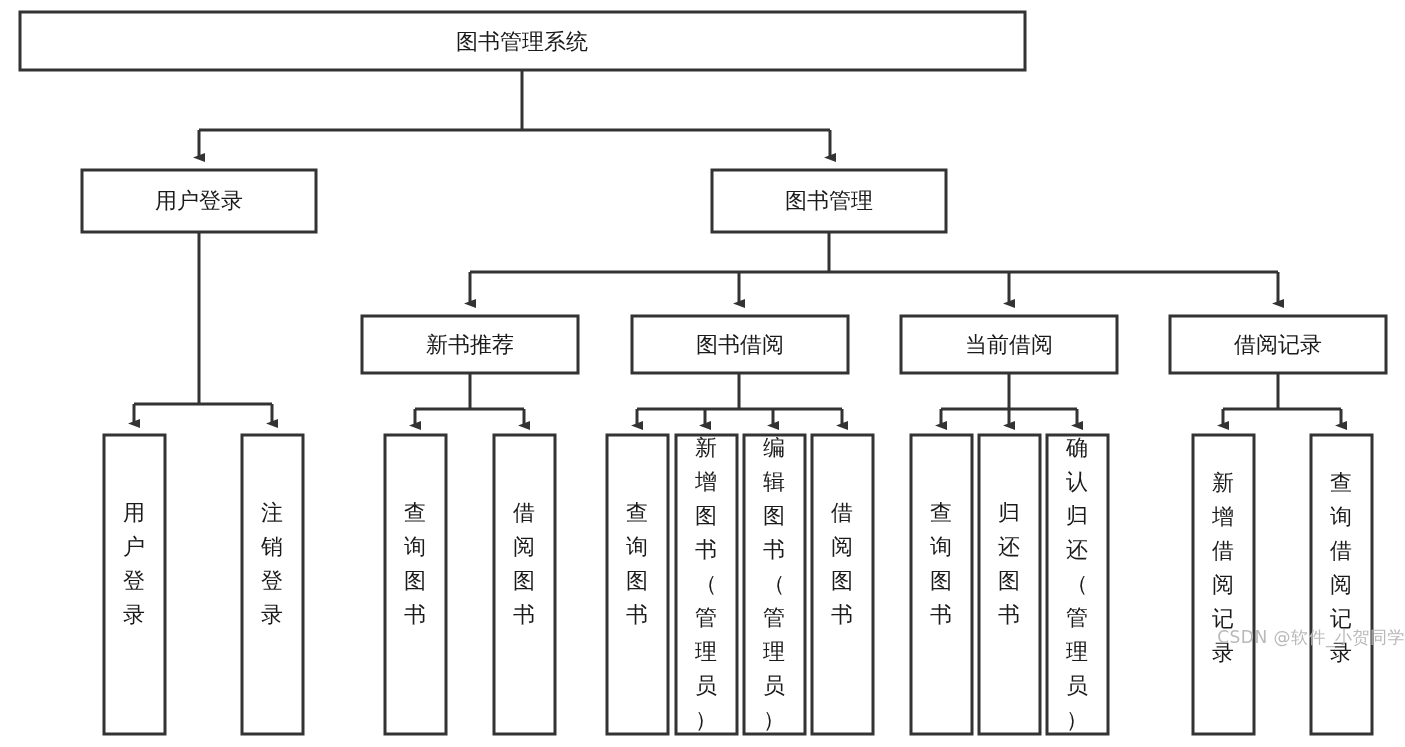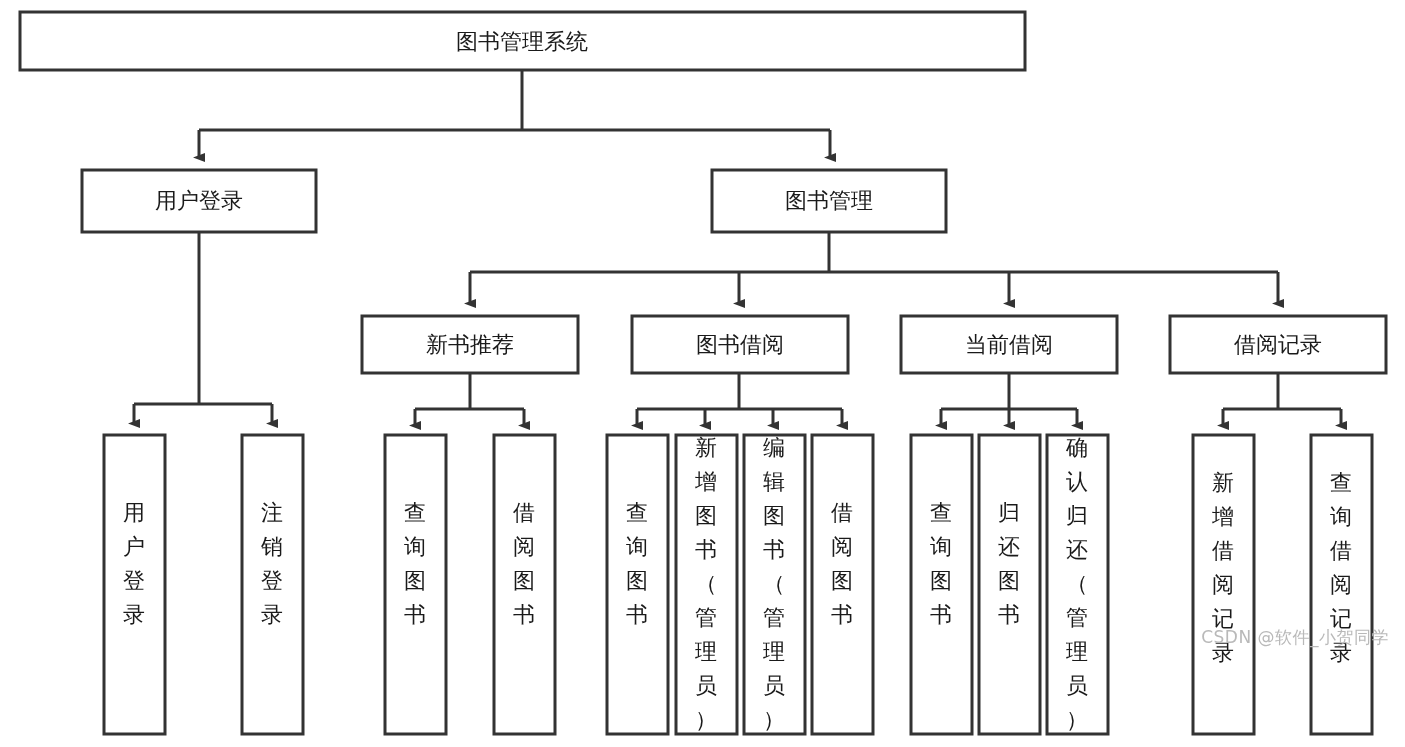--- a/index.html
+++ b/index.html
@@ -19,21 +19,21 @@
     dominant-baseline:middle;
   }
   .node-label-vert{
     fill:#1a1a1a;
     font-family:"DejaVu Sans","Liberation Sans",sans-serif;
     font-size:22px;
     text-anchor:middle;
   }
   .watermark{
     position:absolute;
-    right:16px;bottom:4px;
+    right:0;bottom:4px;
     color:#b9b9b9;
     font-size:17px;
     font-family:"DejaVu Sans","Liberation Sans",sans-serif;
     letter-spacing:0.5px;
     white-space:nowrap;
     pointer-events:none;
   }
 </style>
 </head>
 <body>

